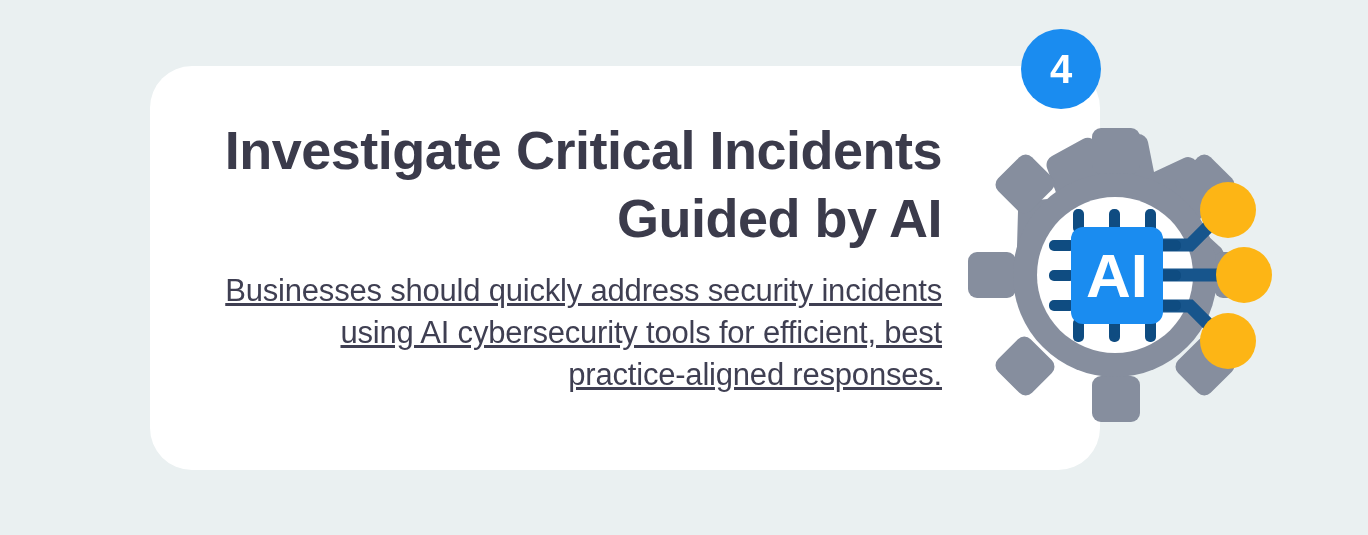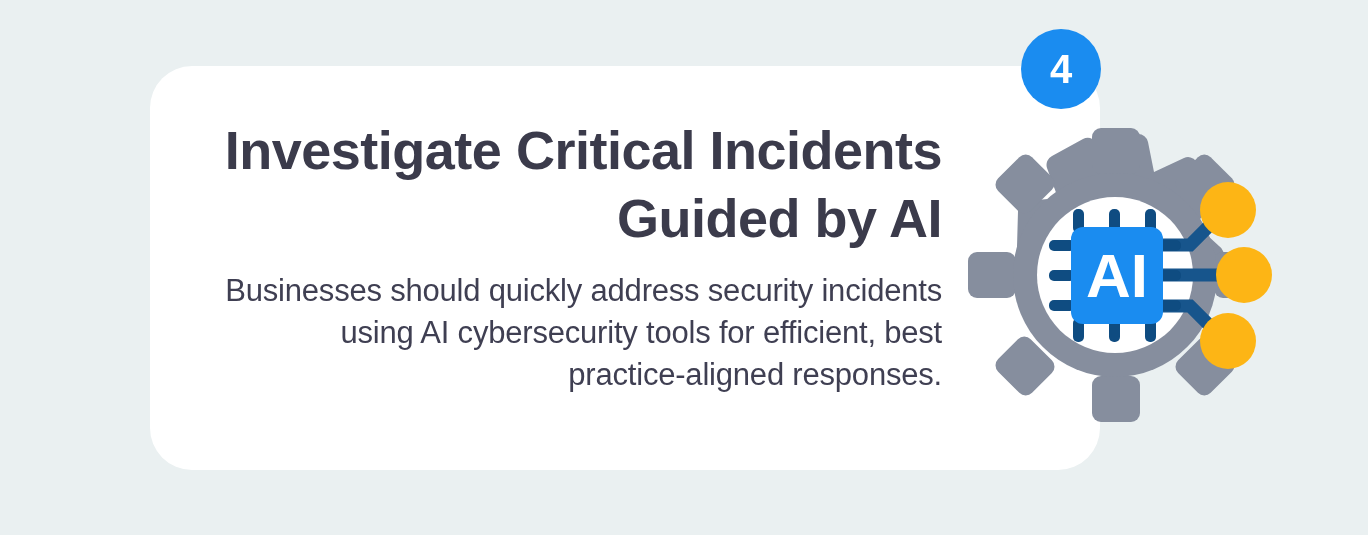--- a/index.html
+++ b/index.html
@@ -50,20 +50,21 @@
     letter-spacing: -0.5px;
   }
 
   #body-copy {
     margin: 18px 0 0 0;
     font-size: 31px;
     line-height: 42px;
     font-weight: normal;
     color: #3f3f52;
     letter-spacing: -0.2px;
+    text-decoration: underline;
   }
 
   
   #artwork {
     position: absolute;
     left: 950px;
     top: 110px;
     width: 330px;
     height: 330px;
   }

